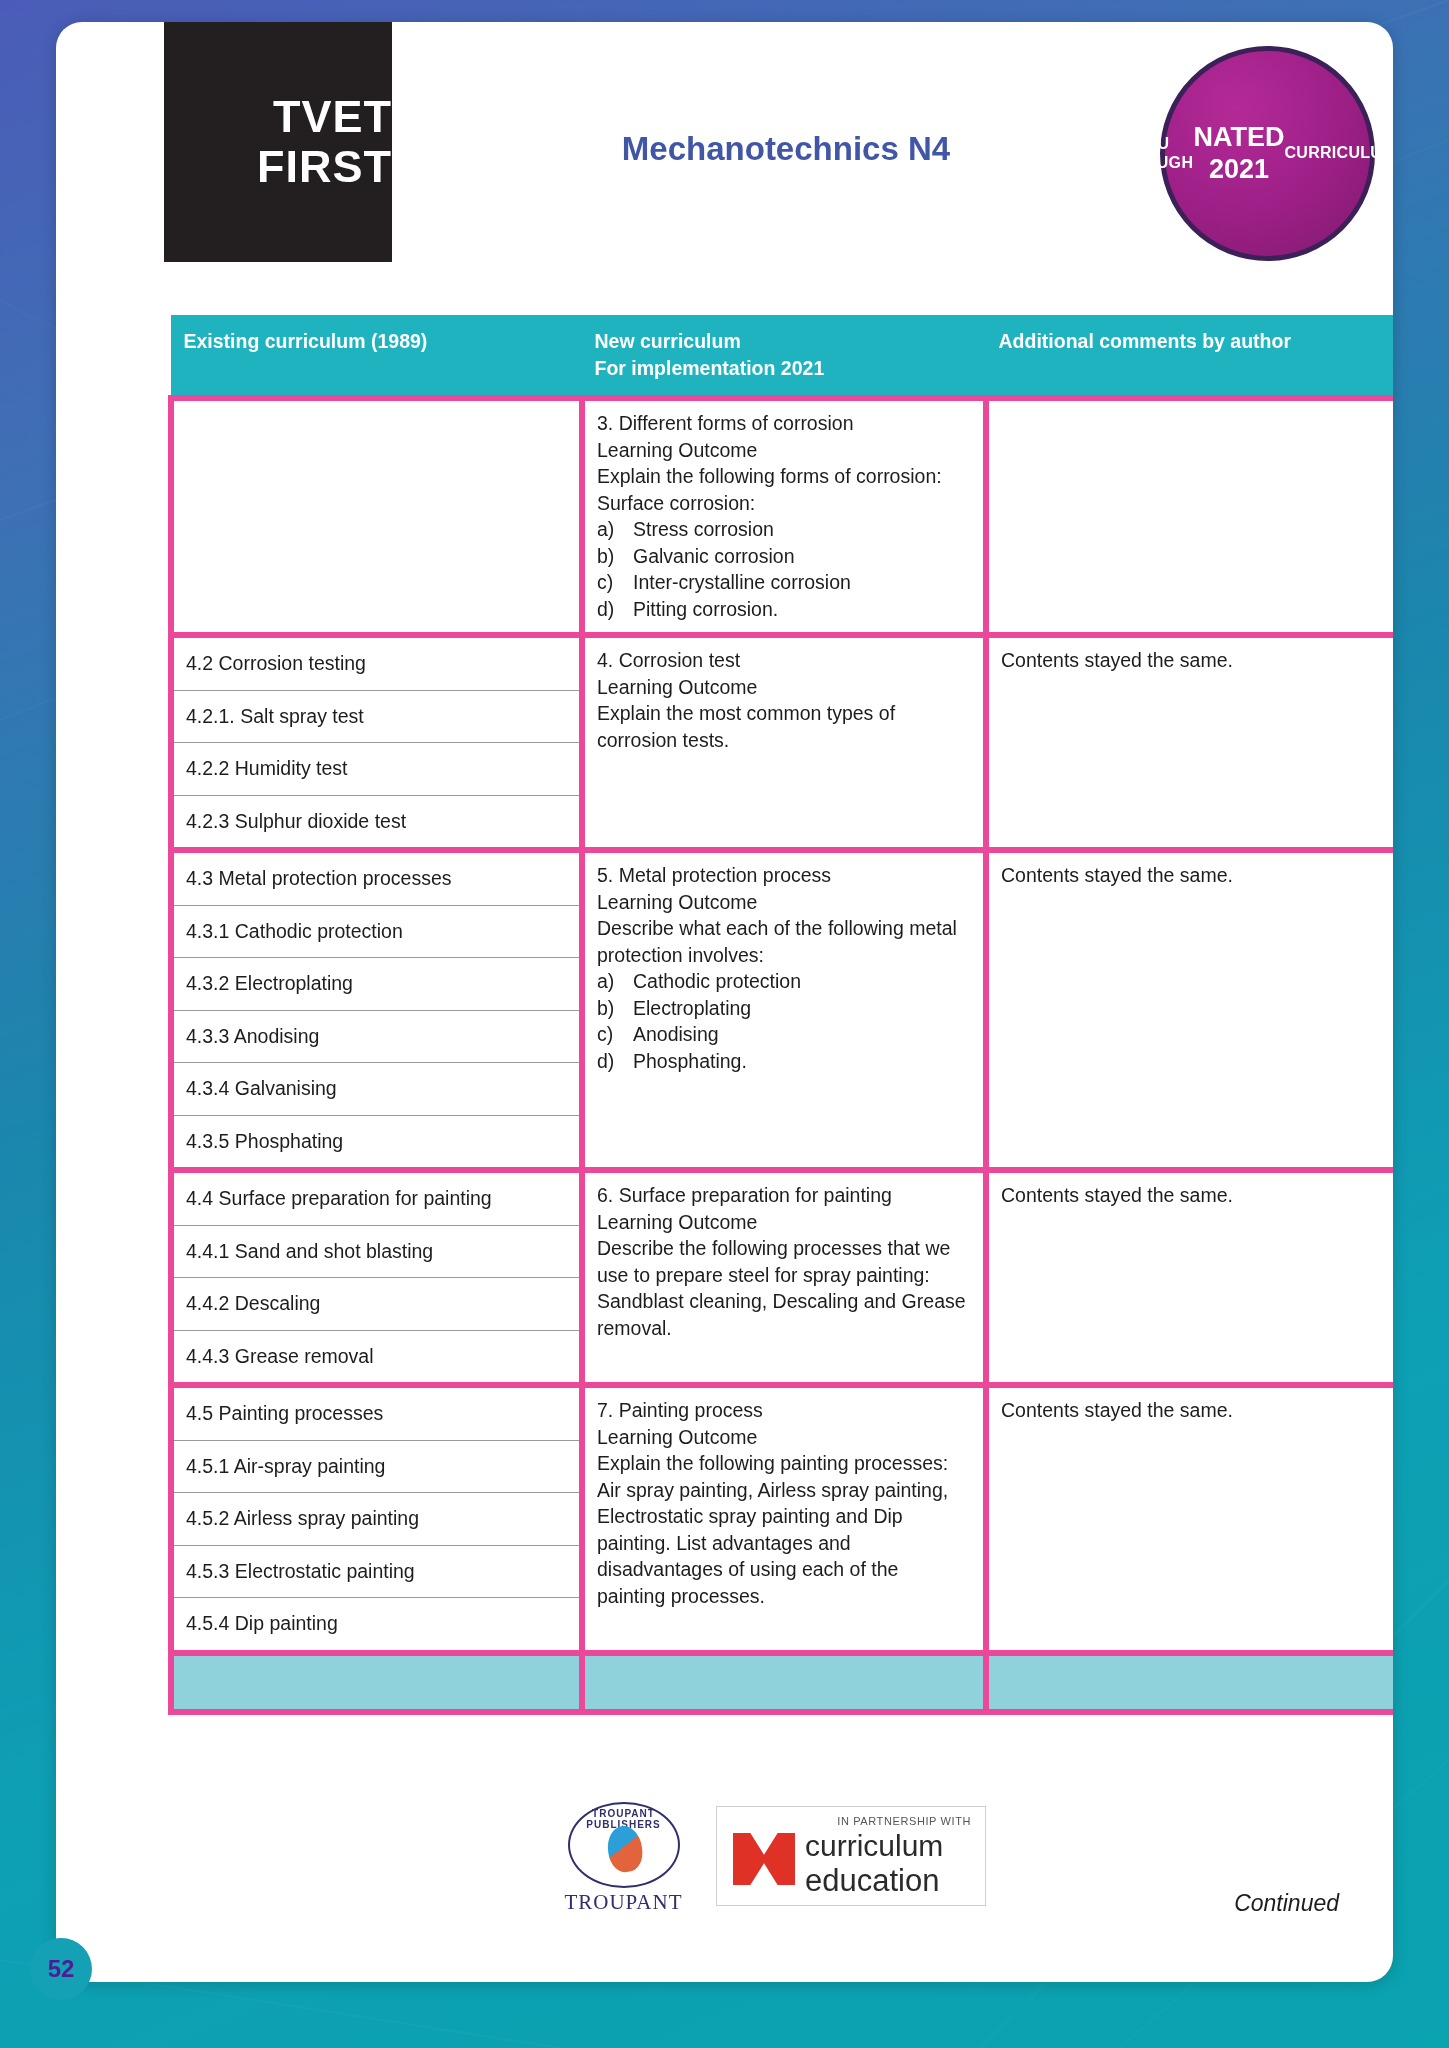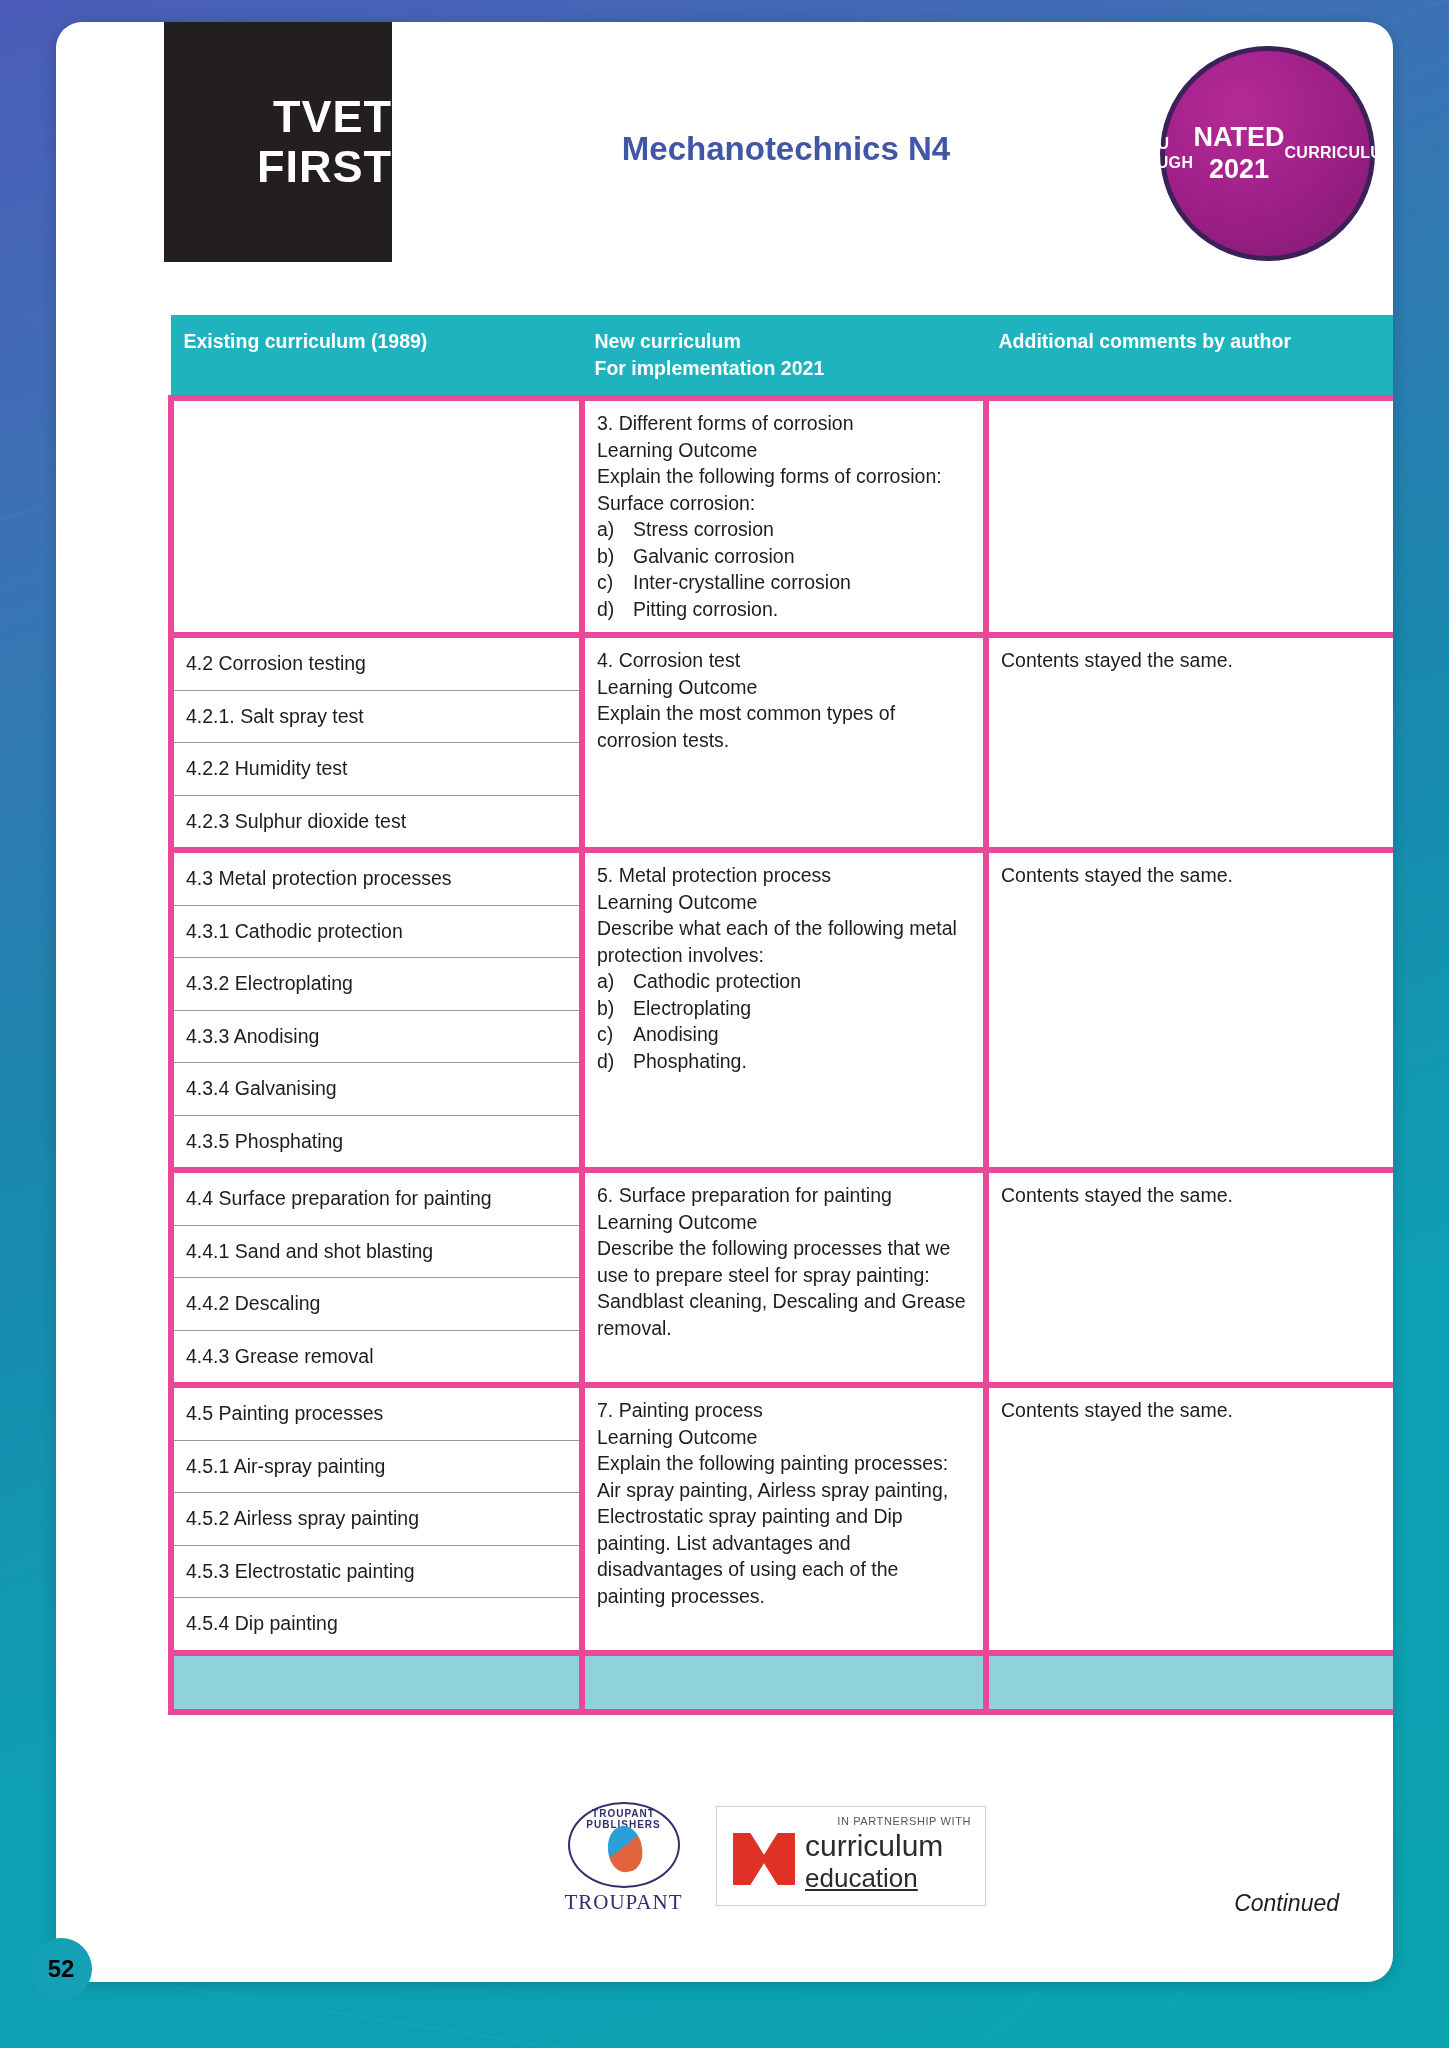--- a/index.html
+++ b/index.html
@@ -226,41 +226,40 @@
     left: 88px;
     top: 24px;
     font-size: 30px;
     color: #2b2b2b;
     line-height: 1.02;
   }
   .mac-word2 {
     position: absolute;
     left: 88px;
     top: 56px;
-    font-size: 26px;
+    font-size: 31px;
     color: #2b2b2b;
-    text-decoration: underline;
   }
   .continued {
     position: absolute;
     right: 54px;
     top: 88px;
     font-size: 23px;
     font-style: italic;
     color: #1d1d1d;
   }
   .page-num {
     position: absolute;
     left: 30px;
     top: 1938px;
     width: 62px;
     height: 62px;
     border-radius: 50%;
     background: #14a0b5;
-    color: #000000;
+    color: #4c1d95;
     font-size: 24px;
     font-weight: bold;
     display: flex;
     align-items: center;
     justify-content: center;
   }
 </style>
 </head>
 <body>
 

